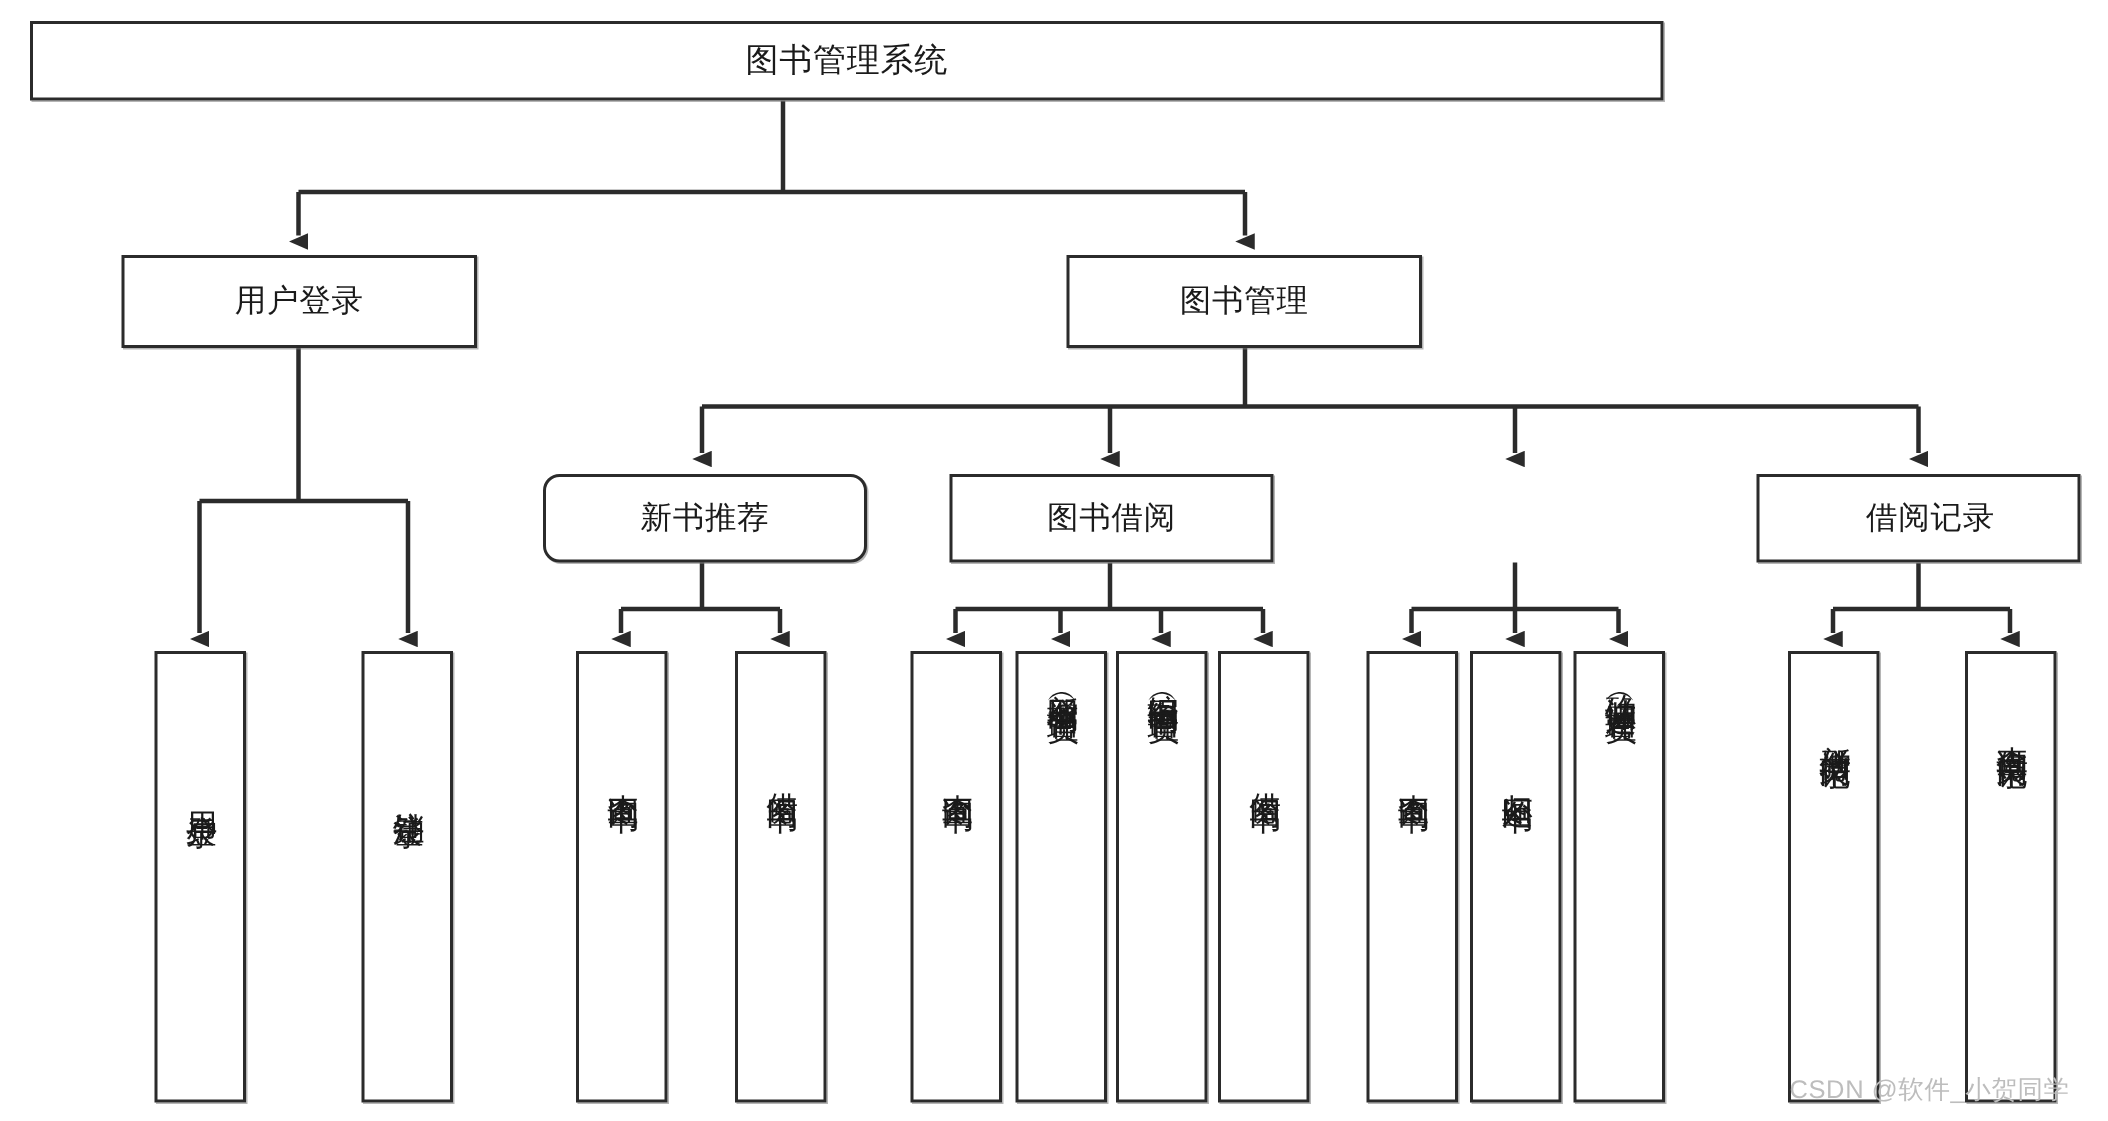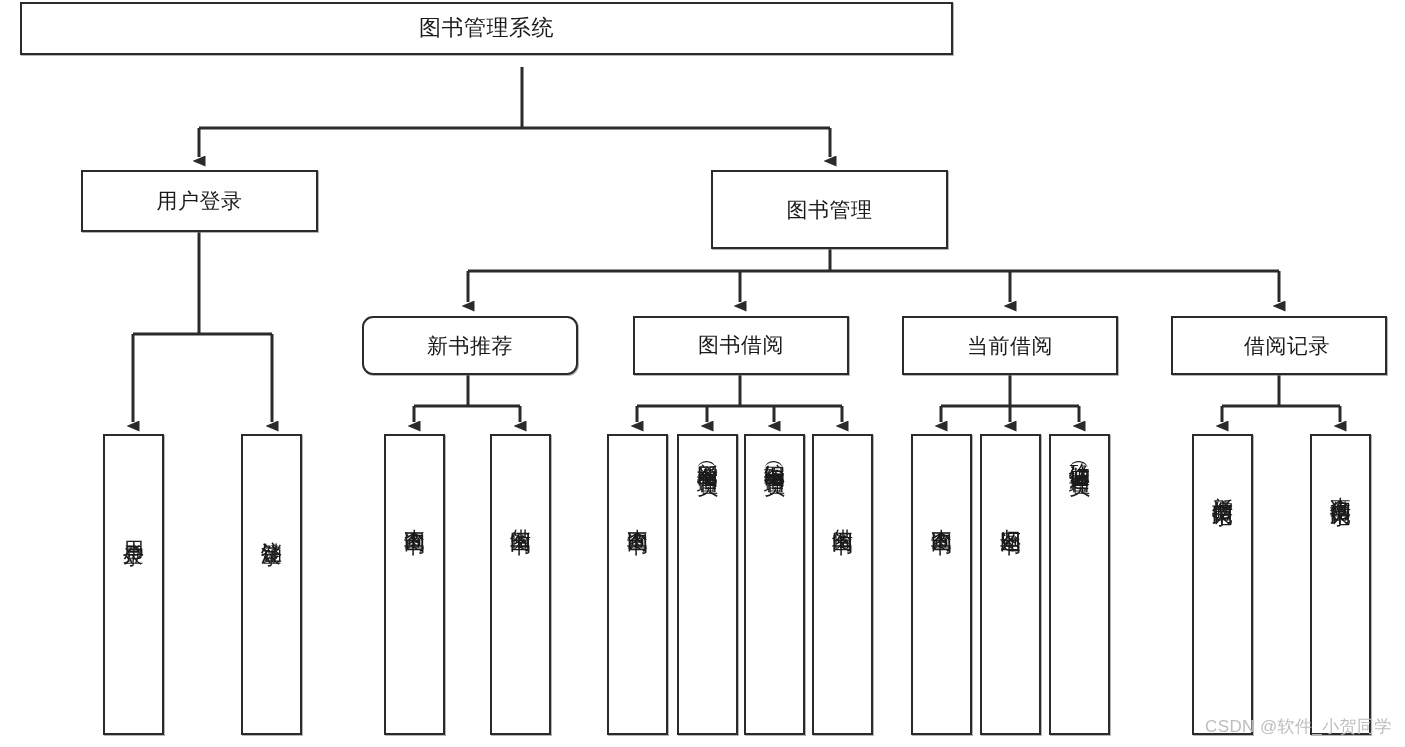--- a/index.html
+++ b/index.html
@@ -116,39 +116,36 @@
       <path d="M1010,406 L1010,422" marker-end="url(#arrow)"></path>
       <path d="M1079,406 L1079,422" marker-end="url(#arrow)"></path>
 
       <path d="M1279,375 L1279,406"></path>
       <path d="M1222,406 L1340,406"></path>
       <path d="M1222,406 L1222,422" marker-end="url(#arrow)"></path>
       <path d="M1340,406 L1340,422" marker-end="url(#arrow)"></path>
     </g>
   </svg>
 
-  <div class="node horiz root" style="left:20px; top:2px; width:933px; height:53px;">
+  <div class="node horiz root" style="left:20px; top:14px; width:1089px; height:53px;">
     <span class="label">图书管理系统</span>
   </div>
 
   <div class="node horiz" style="left:81px; top:170px; width:237px; height:62px;">
     <span class="label">用户登录</span>
   </div>
-  <div class="node horiz" style="left:711px; top:170px; width:237px; height:79px;">
+  <div class="node horiz" style="left:711px; top:170px; width:237px; height:62px;">
     <span class="label">图书管理</span>
   </div>
 
   <div class="node horiz" style="left:362px; top:316px; width:216px; height:59px;border-radius:11px;">
     <span class="label">新书推荐</span>
   </div>
-  <div class="node horiz" style="left:633px; top:316px; width:216px; height:59px;font-family:Liberation Serif, serif;">
+  <div class="node horiz" style="left:633px; top:316px; width:216px; height:59px;">
     <span class="label">图书借阅</span>
-  </div>
-  <div class="node horiz" style="left:902px; top:316px; width:216px; height:59px;">
-    <span class="label">当前借阅</span>
   </div>
   <div class="node horiz" style="left:1171px; top:316px; width:216px; height:59px;padding-left:16px;">
     <span class="label">借阅记录</span>
   </div>
 
   <div class="node vert" style="left:103px; top:434px; width:61px; height:301px; padding-top:88px;">
     <span class="label">用户登录</span>
   </div>
   <div class="node vert" style="left:241px; top:434px; width:61px; height:301px; padding-top:88px;">
     <span class="label">注销登录</span>
@@ -184,15 +181,15 @@
     <span class="label">确认归还（管理员）</span>
   </div>
 
   <div class="node vert" style="left:1192px; top:434px; width:61px; height:301px; padding-top:44px;">
     <span class="label">新增借阅记录</span>
   </div>
   <div class="node vert" style="left:1310px; top:434px; width:61px; height:301px; padding-top:44px;">
     <span class="label">查询借阅记录</span>
   </div>
 
-  <div class="watermark" style="left:1193px; top:715px;padding-left:12px;">CSDN @软件_小贺同学</div>
+  <div class="watermark" style="left:1193px; top:715px;">CSDN @软件_小贺同学</div>
 
 </div>
 
 </body></html>

